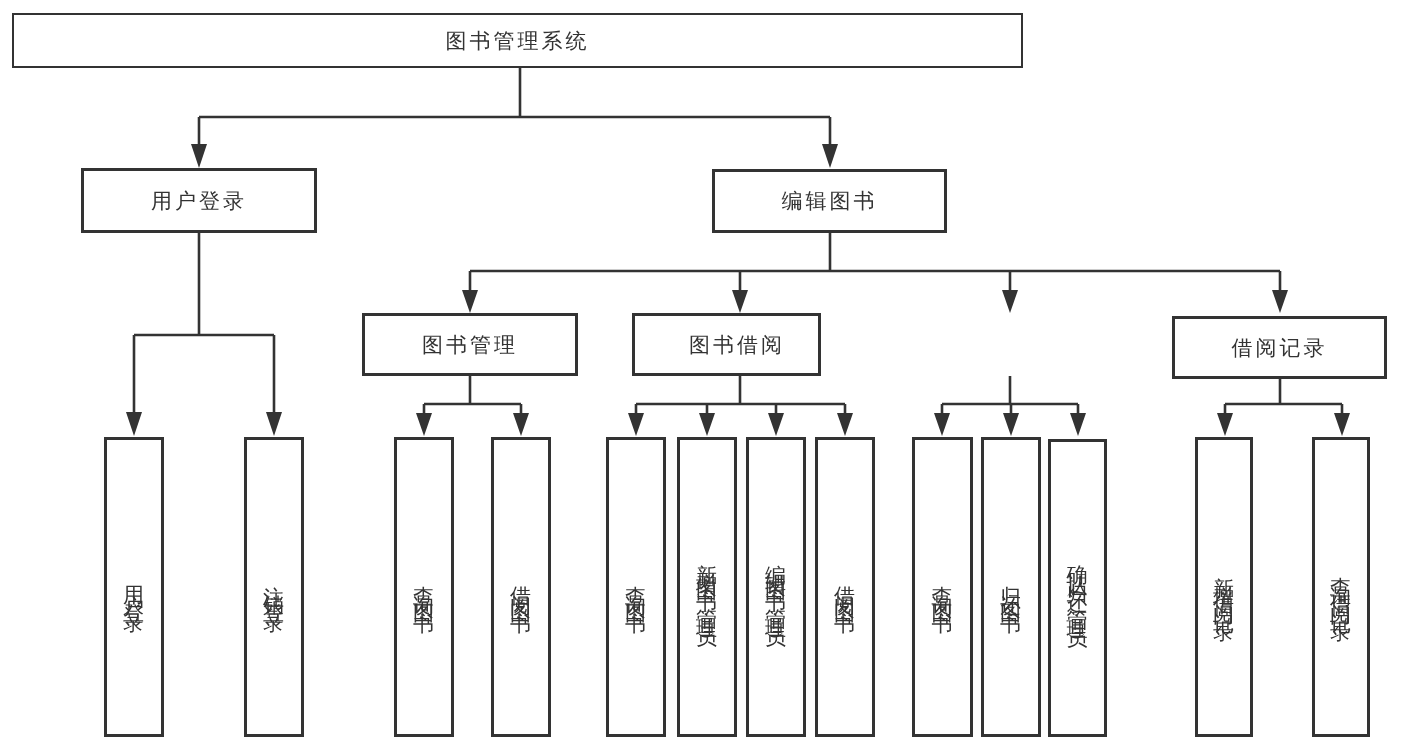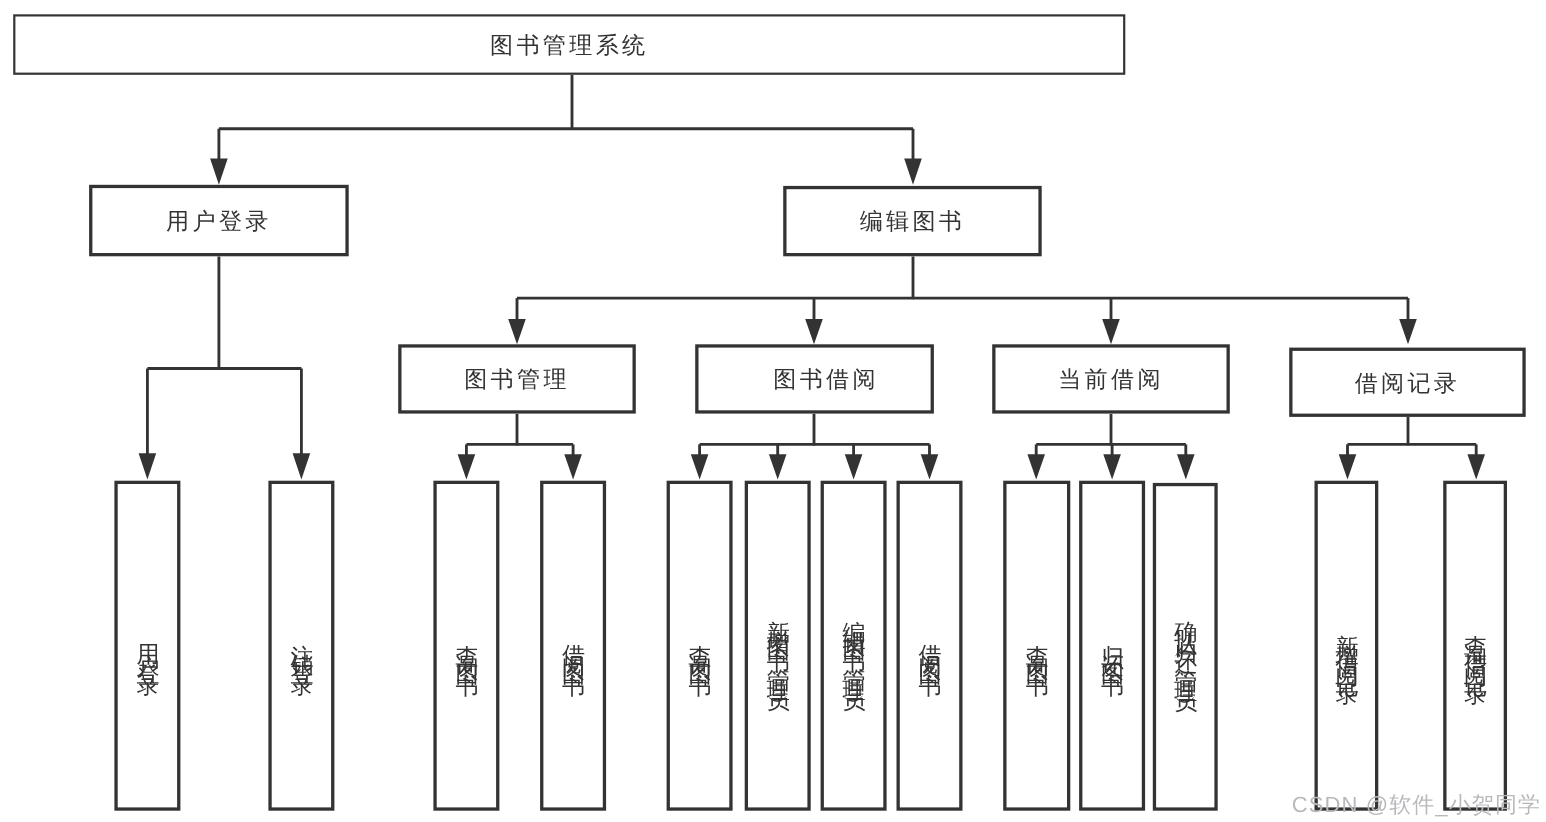--- a/index.html
+++ b/index.html
@@ -131,25 +131,22 @@
   <div class="box lvl" style="left:81px;top:168px;width:236px;height:65px;">
     <span>用户登录</span>
   </div>
   <div class="box lvl" style="left:712px;top:169px;width:235px;height:64px;">
     <span>编辑图书</span>
   </div>
 
   <div class="box lvl" style="left:362px;top:313px;width:216px;height:63px;">
     <span>图书管理</span>
   </div>
-  <div class="box lvl" style="left:632px;top:313px;width:217px;height:63px;padding-left:21px;">
+  <div class="box lvl" style="left:632px;top:313px;width:189px;height:63px;padding-left:21px;">
     <span>图书借阅</span>
-  </div>
-  <div class="box lvl" style="left:902px;top:313px;width:216px;height:63px;">
-    <span>当前借阅</span>
   </div>
   <div class="box lvl" style="left:1172px;top:316px;width:215px;height:63px;">
     <span>借阅记录</span>
   </div>
 
   <div class="box leaf" style="left:104px;top:437px;width:60px;height:300px;">
     <span class="vtxt">用户登录</span>
   </div>
   <div class="box leaf" style="left:244px;top:437px;width:60px;height:300px;">
     <span class="vtxt">注销登录</span>
@@ -185,15 +182,14 @@
     <span class="vtxt">确认归还（管理员）</span>
   </div>
 
   <div class="box leaf" style="left:1195px;top:437px;width:58px;height:300px;">
     <span class="vtxt">新增借阅记录</span>
   </div>
   <div class="box leaf" style="left:1312px;top:437px;width:58px;height:300px;">
     <span class="vtxt">查询借阅记录</span>
   </div>
 
-  <div class="watermark">CSDN @软件_小贺同学</div>
 
 </div>
 
 </body></html>

